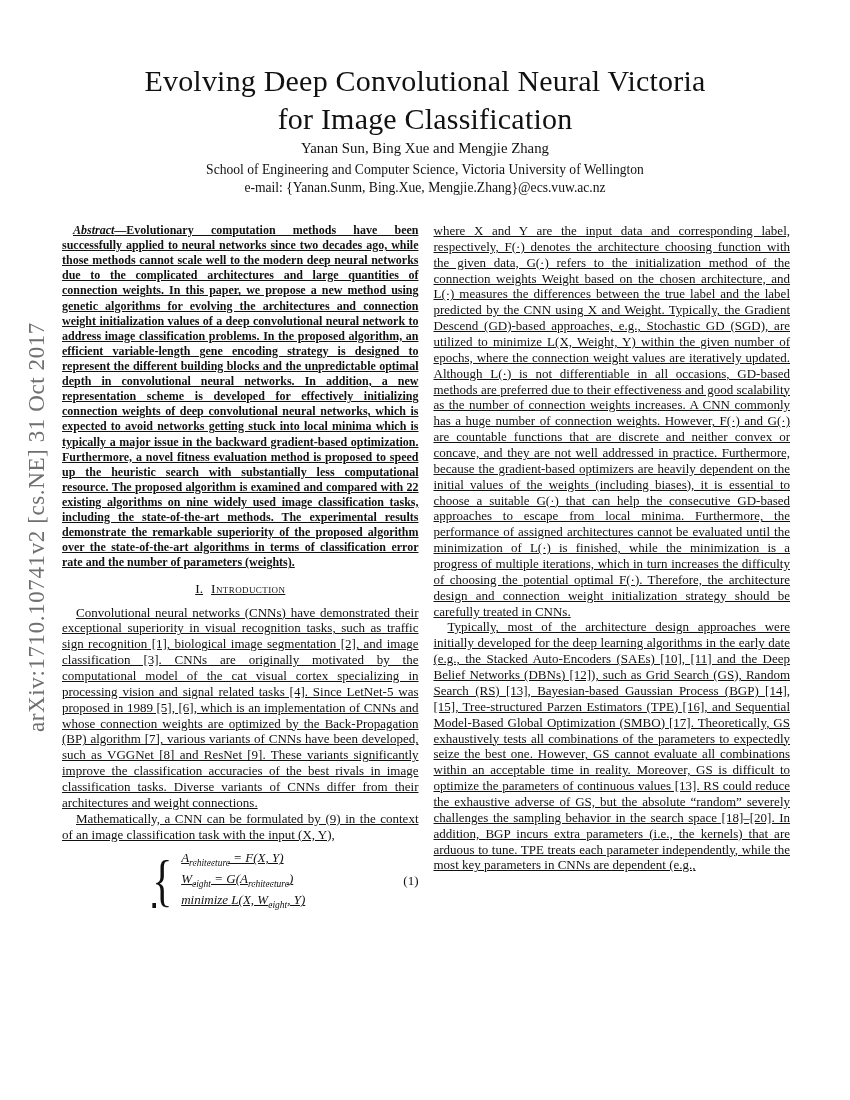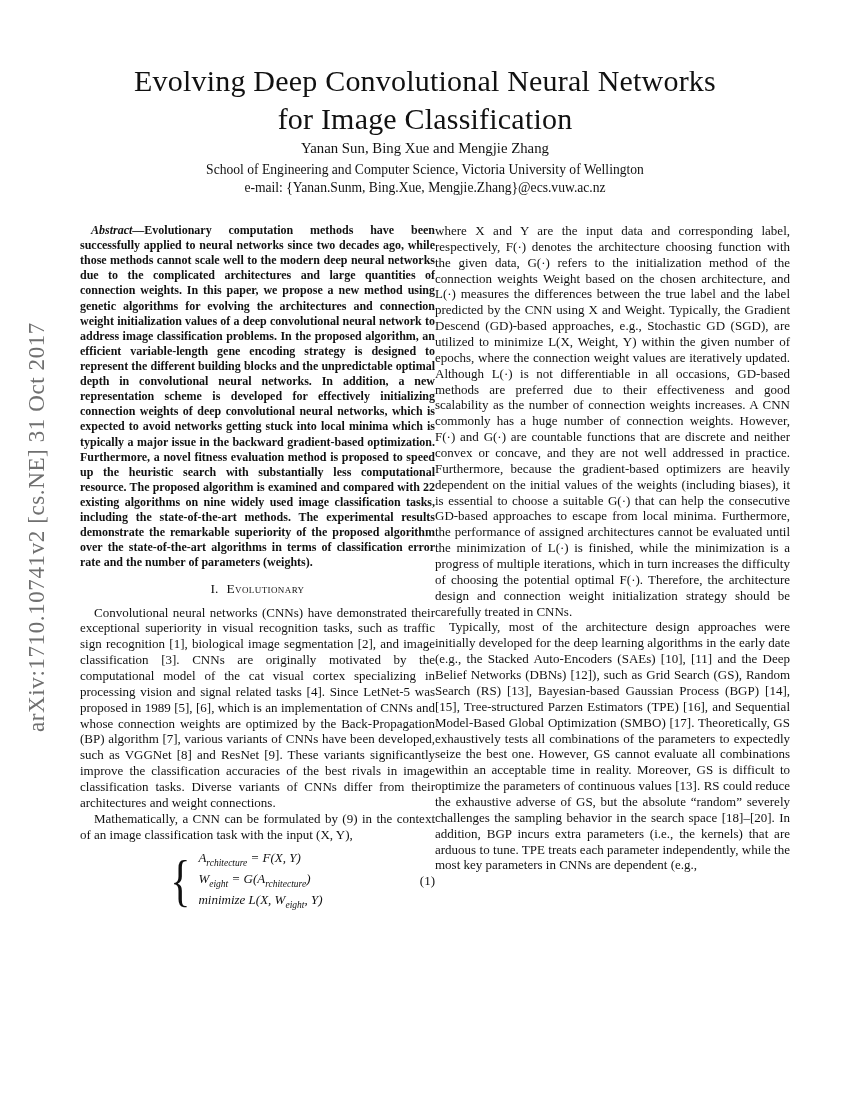--- a/index.html
+++ b/index.html
@@ -29,21 +29,21 @@
   }
 
   
   .title-block { padding-top: 62px; text-align: center; }
   .title { font-size: 30px; font-weight: 400; line-height: 1.28; letter-spacing: 0.2px; }
   .authors-block { line-height: 1.34; }
   .authors-line { font-size: 14.8px; margin-bottom: 2px; }
   .affil-line, .addr-line, .email-line { font-size: 13.6px; text-align: center; }
 
   
-  .columns { display: flex; margin: 26px 60px 0 80px; }
+  .columns { display: flex; gap: 15px; margin: 26px 60px 0 62px; text-decoration: underline; }
   .col { flex: 1; min-width: 0; text-align: justify; hyphens: auto; -webkit-hyphens: auto; }
 
   .abstract {
     font-size: 12px; font-weight: bold; line-height: 1.26; text-indent: 11px;
   }
   .index-terms { margin-top: 5px; }
   .lead-italic { font-style: italic; }
 
   .section-heading {
     font-size: 13.5px; font-weight: 400;
@@ -74,37 +74,37 @@
 </style>
 </head>
 <body>
 
 <div class="page">
 
   <div class="arxiv-stamp">arXiv:1710.10741v2  [cs.NE]  31 Oct 2017</div>
 
   <header class="title-block">
     <h1 class="title">
-      <span>Evolving Deep Convolutional Neural Networks</span><br>
+      <span>Evolving Deep Convolutional Neural Victoria</span><br>
       <span>for Image Classification</span>
     </h1>
     <div class="authors-block">
       <div class="authors-line">Yanan Sun, Bing Xue and Mengjie Zhang</div>
       <div class="affil-line">School of Engineering and Computer Science, Victoria University of Wellington</div>
       <div class="email-line">e-mail: {Yanan.Sunm, Bing.Xue, Mengjie.Zhang}@ecs.vuw.ac.nz</div>
     </div>
   </header>
 
   <div class="columns">
 
     <div class="col">
       <p class="abstract"><span class="lead-italic">Abstract</span><span>—Evolutionary computation methods have been successfully applied to neural networks since two decades ago, while those methods cannot scale well to the modern deep neural networks due to the complicated architectures and large quantities of connection weights. In this paper, we propose a new method using genetic algorithms for evolving the architectures and connection weight initialization values of a deep convolutional neural network to address image classification problems. In the proposed algorithm, an efficient variable-length gene encoding strategy is designed to represent the different building blocks and the unpredictable optimal depth in convolutional neural networks. In addition, a new representation scheme is developed for effectively initializing connection weights of deep convolutional neural networks, which is expected to avoid networks getting stuck into local minima which is typically a major issue in the backward gradient-based optimization. Furthermore, a novel fitness evaluation method is proposed to speed up the heuristic search with substantially less computational resource. The proposed algorithm is examined and compared with 22 existing algorithms on nine widely used image classification tasks, including the state-of-the-art methods. The experimental results demonstrate the remarkable superiority of the proposed algorithm over the state-of-the-art algorithms in terms of classification error rate and the number of parameters (weights).</span></p>
 
 
-      <h2 class="section-heading"><span>I.</span><span class="sc">Evolutionary</span></h2>
+      <h2 class="section-heading"><span>I.</span><span class="sc">Introduction</span></h2>
 
       <p class="body indent">Convolutional neural networks (CNNs) have demonstrated their exceptional superiority in visual recognition tasks, such as traffic sign recognition [1], biological image segmentation [2], and image classification [3]. CNNs are originally motivated by the computational model of the cat visual cortex specializing in processing vision and signal related tasks [4]. Since LetNet-5 was proposed in 1989 [5], [6], which is an implementation of CNNs and whose connection weights are optimized by the Back-Propagation (BP) algorithm [7], various variants of CNNs have been developed, such as VGGNet [8] and ResNet [9]. These variants significantly improve the classification accuracies of the best rivals in image classification tasks. Diverse variants of CNNs differ from their architectures and weight connections.</p>
 
       <p class="body indent">Mathematically, a CNN can be formulated by (9) in the context of an image classification task with the input (X, Y),</p>
 
       <div class="equation">
         <span class="brace">{</span>
         <div class="eq-lines">
           <div class="eq-line"><i>A</i><sub>rchitecture</sub><i> = F(X, Y)</i></div>
           <div class="eq-line"><i>W</i><sub>eight</sub><i> = G(A</i><sub>rchitecture</sub><i>)</i></div>

